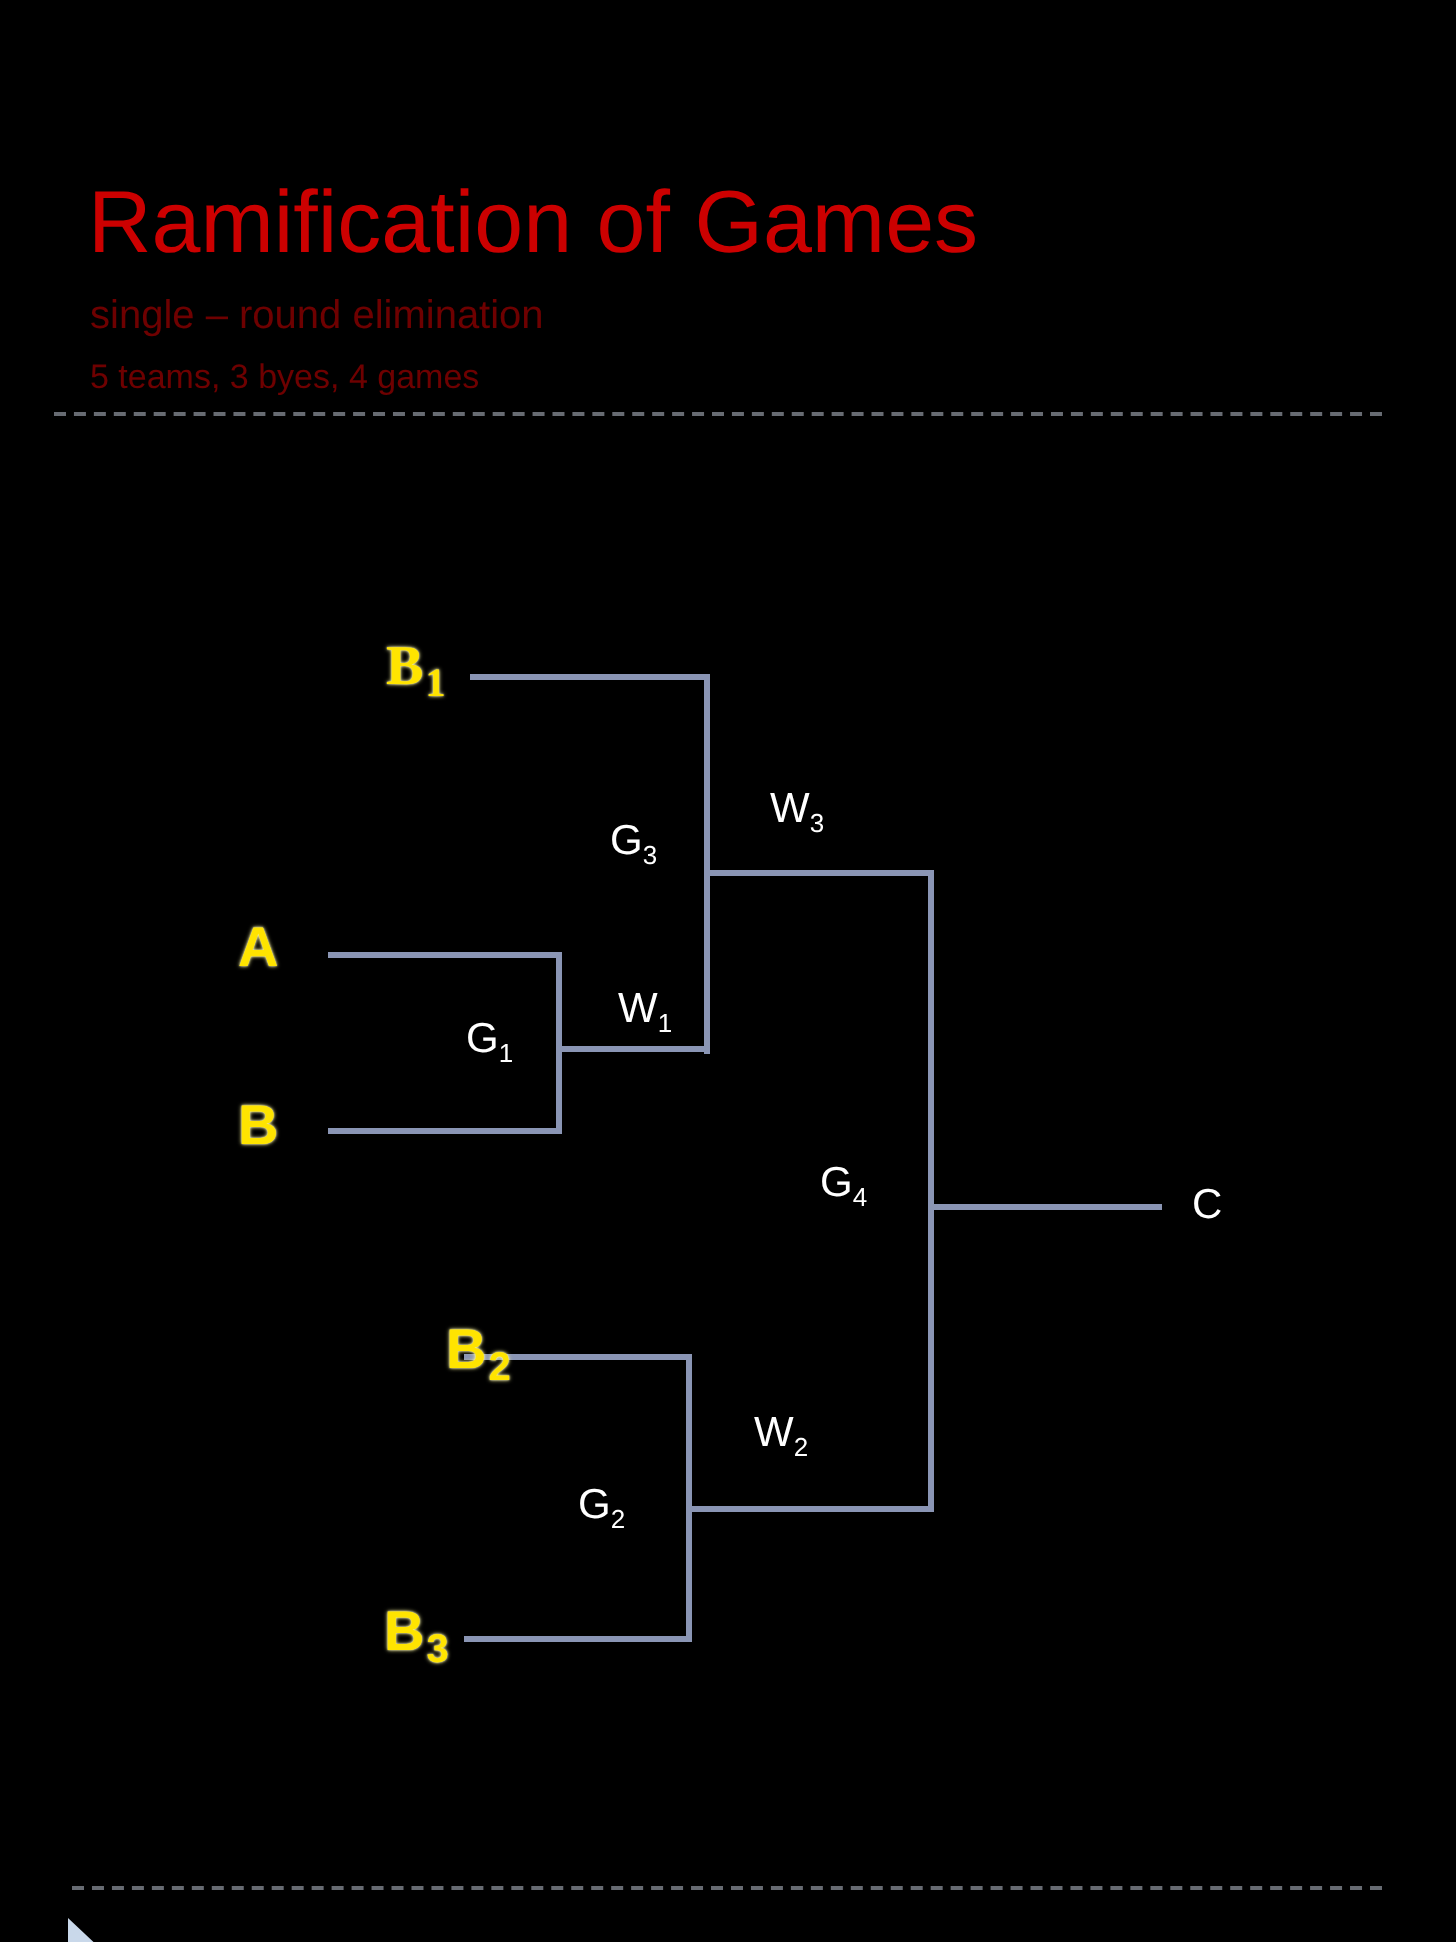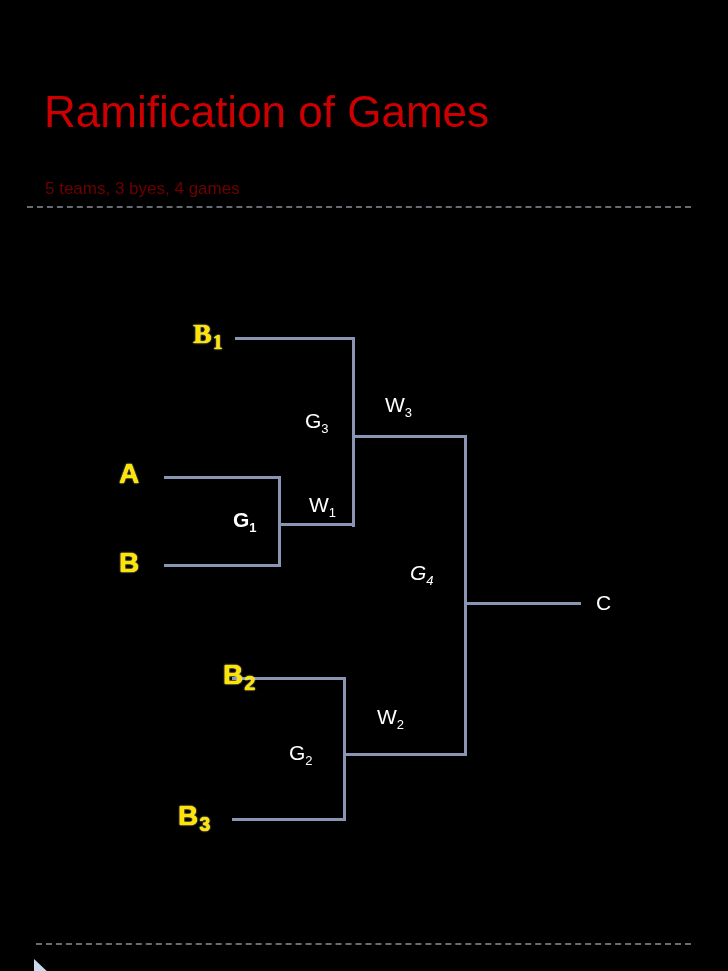--- a/index.html
+++ b/index.html
@@ -124,20 +124,21 @@
     white-space: nowrap;
   }
 </style>
 </head>
 <body>
 
 <div id="slide">
 
   <div id="slide-title">Ramification of Games</div>
 
+  <div class="subtitle" id="subtitle-1">single – round elimination</div>
 
   <div class="subtitle" id="subtitle-2">5 teams, 3 byes, 4 games</div>
 
   <div class="dashed-rule" id="rule-top"></div>
 
   <div id="bracket">
 
     <div class="bracket-line h-line" style="left:235px; top:291px; width:120px;"></div>
 
     <div class="bracket-line v-line" style="left:352px; top:291px; height:190px;"></div>
@@ -173,37 +174,37 @@
     </div>
 
     <div class="team-label" style="left:119px; top:503px;">
       <span>B</span><sub></sub>
     </div>
 
     <div class="team-label" style="left:186px; top:615px;padding-left:37px;">
       <span>B</span><sub>2</sub>
     </div>
 
-    <div class="team-label" style="left:178px; top:756px;">
+    <div class="team-label" style="left:192px; top:756px;">
       <span>B</span><sub>3</sub>
     </div>
 
-    <div class="game-label" style="left:233px; top:463px;font-weight:bold;">
+    <div class="game-label" style="left:233px; top:463px;">
       <span>G</span><sub>1</sub>
     </div>
 
     <div class="game-label" style="left:289px; top:696px;">
       <span>G</span><sub>2</sub>
     </div>
 
     <div class="game-label" style="left:305px; top:364px;">
       <span>G</span><sub>3</sub>
     </div>
 
-    <div class="game-label" style="left:410px; top:516px;font-style:italic;">
+    <div class="game-label" style="left:410px; top:535px;">
       <span>G</span><sub>4</sub>
     </div>
 
     <div class="game-label" style="left:309px; top:448px;">
       <span>W</span><sub>1</sub>
     </div>
 
     <div class="game-label" style="left:377px; top:660px;">
       <span>W</span><sub>2</sub>
     </div>

